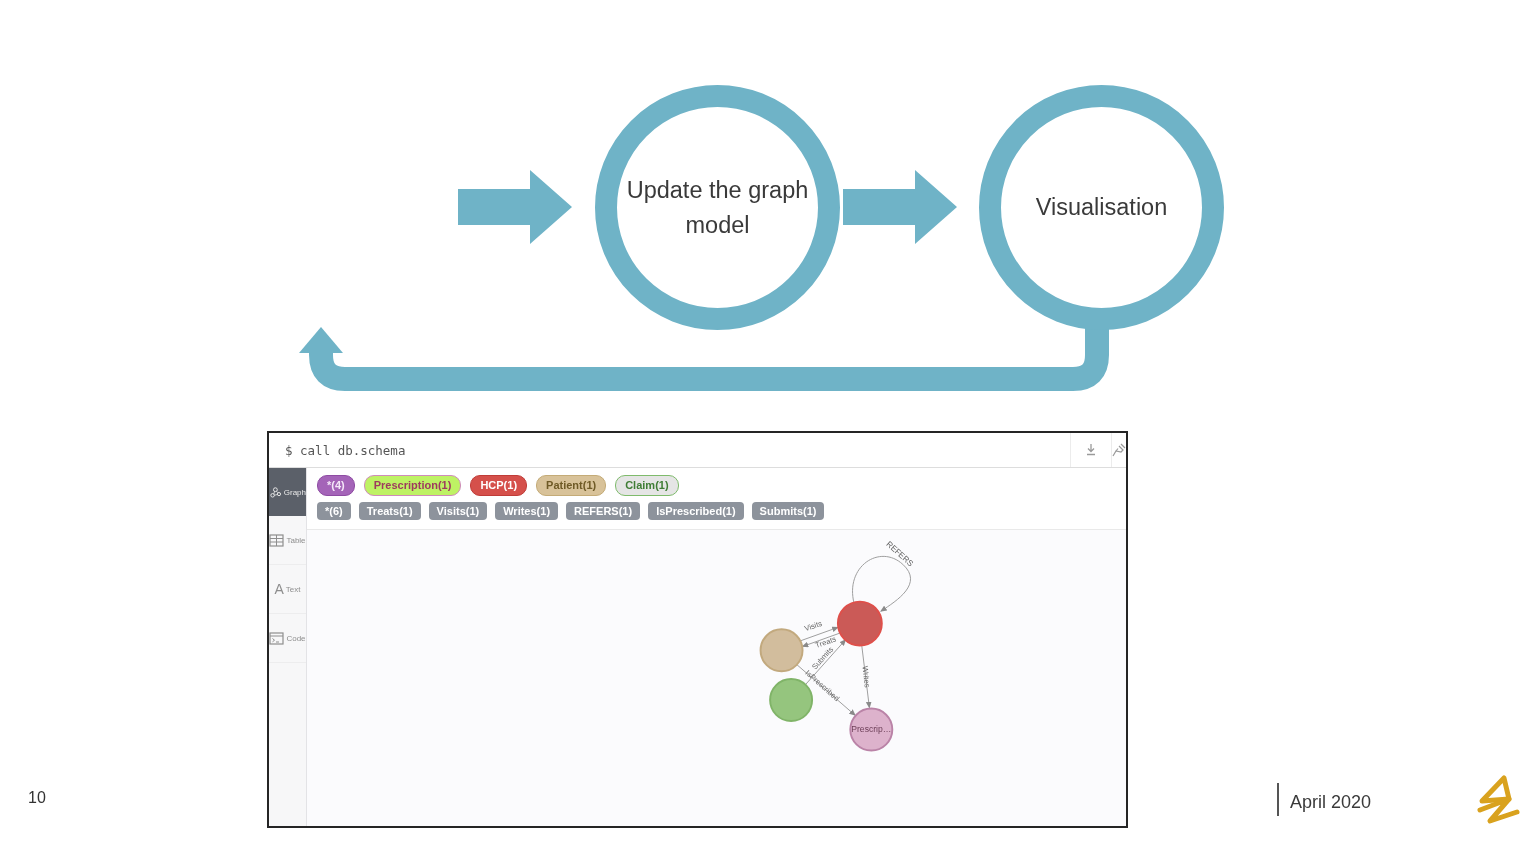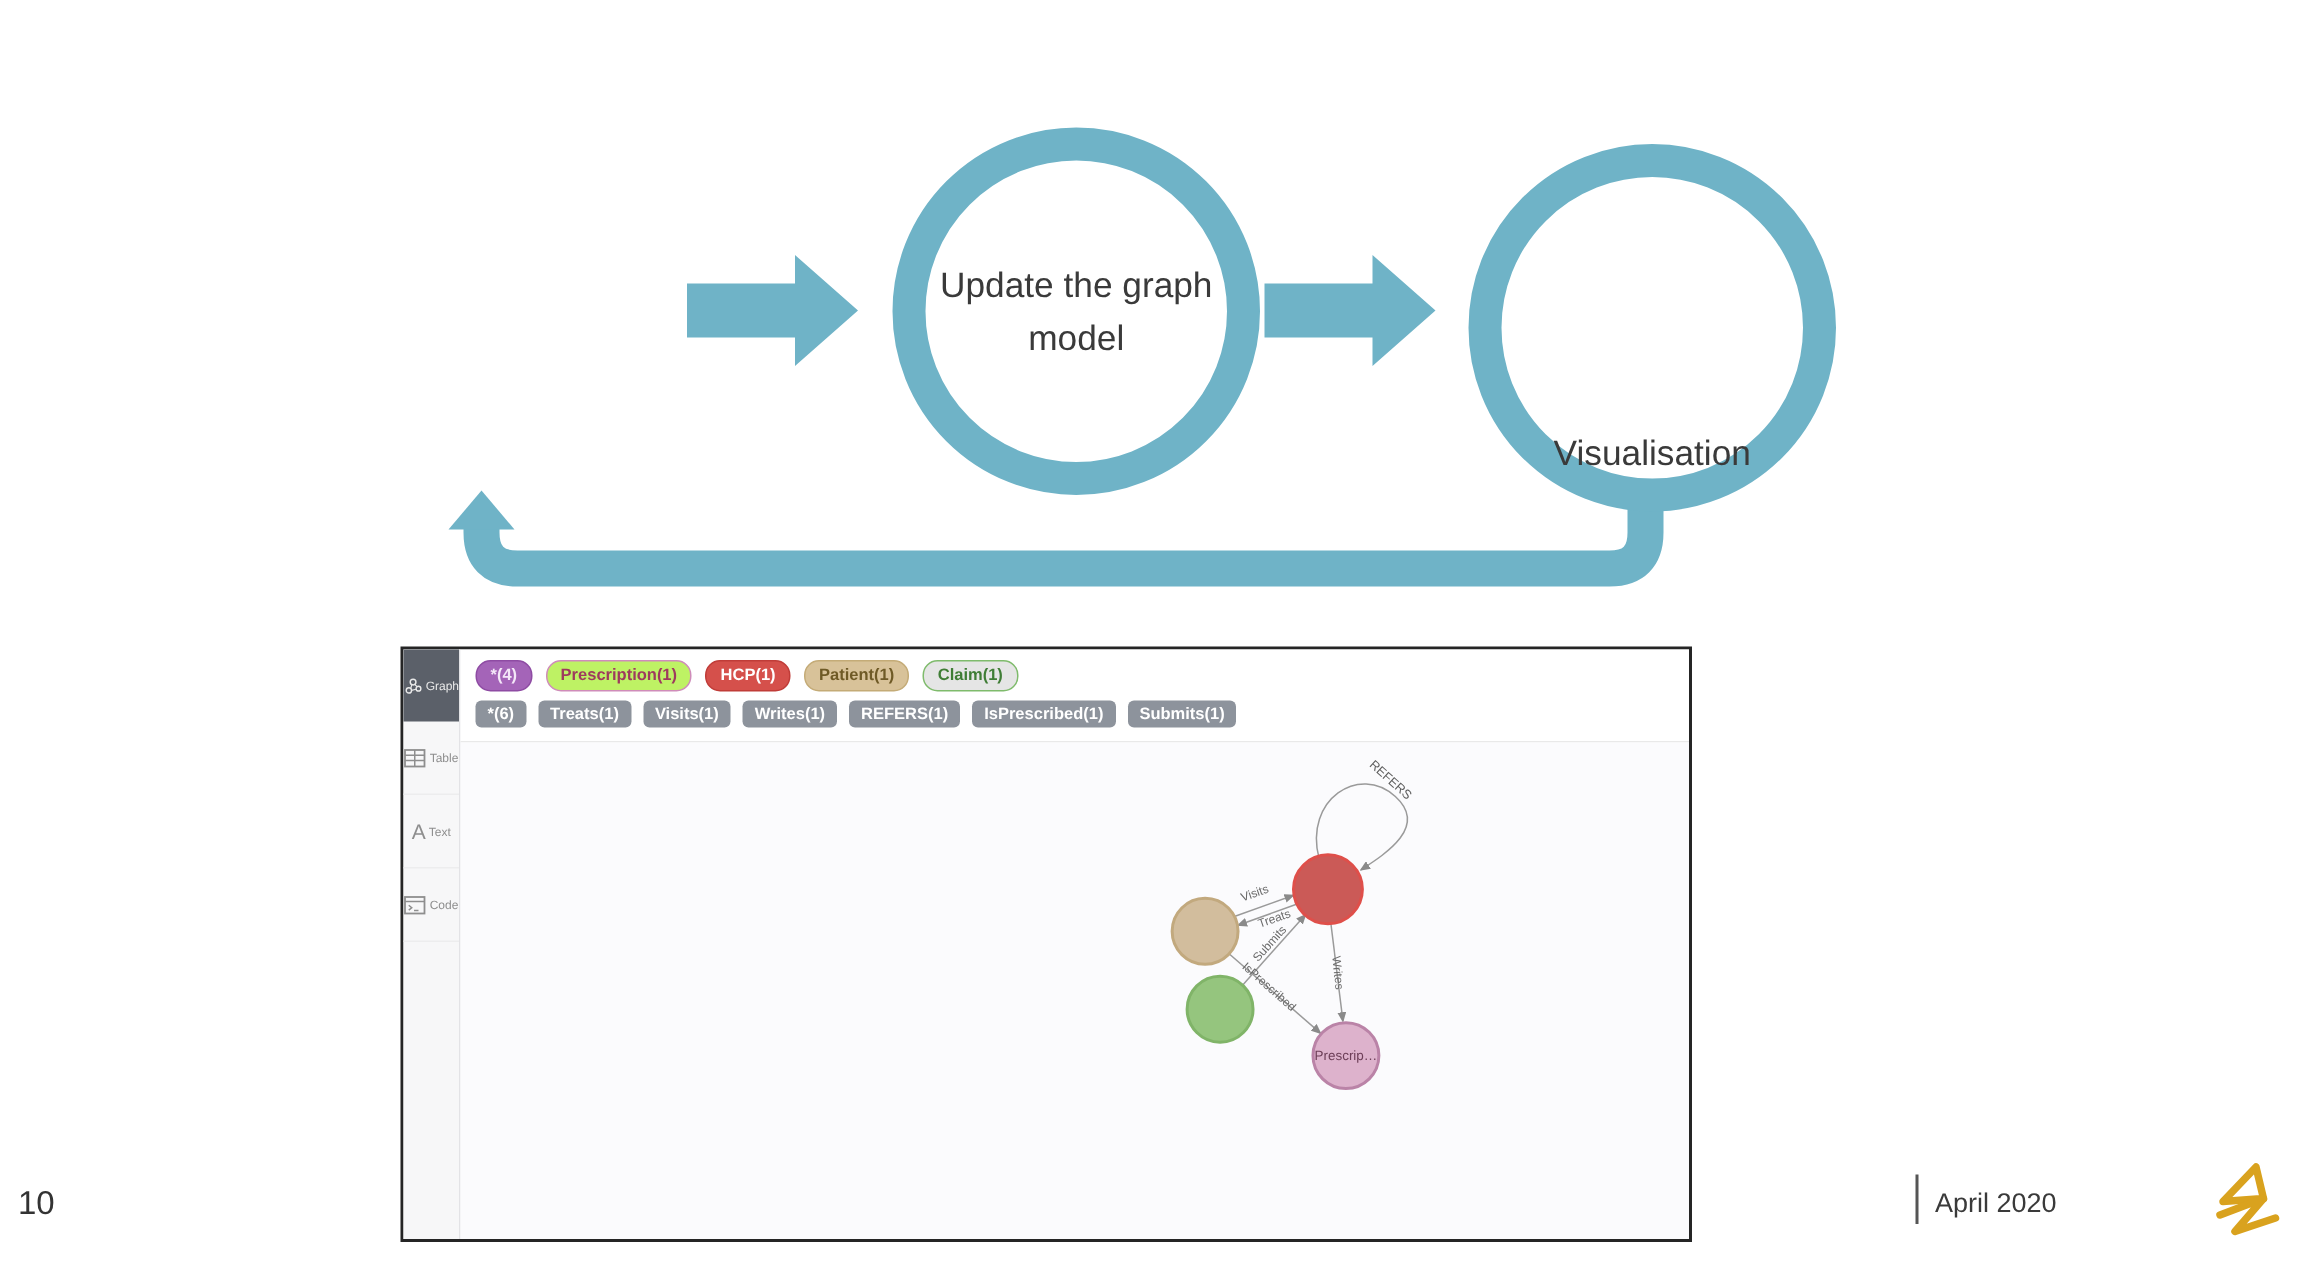--- a/index.html
+++ b/index.html
@@ -12,21 +12,21 @@
 
   
   .flow-layer{position:absolute;left:0;top:0;pointer-events:none;}
 
   
   .step-circle{position:absolute;width:201px;height:201px;border:22px solid #6fb3c7;
                border-radius:50%;background:#ffffff;display:flex;align-items:center;
                justify-content:center;text-align:center;}
   .c1{left:212px;top:85px;}
   .c2{left:595px;top:85px;}
-  .c3{left:979px;top:96px;align-items:flex-end;}
+  .c3{left:979px;top:85px;}
   .step-text{font-size:23.5px;line-height:1.45;color:#3a3a3a;padding:0 4px;}
 
   
   .panel{position:absolute;left:267px;top:431px;width:861px;height:397px;background:#ffffff;
          border:2px solid #252525;box-sizing:border-box;display:flex;flex-direction:column;}
   .querybar{height:34px;min-height:34px;border-bottom:1px solid #dddddd;display:flex;
             align-items:center;padding-left:16px;overflow:hidden;}
   .query-text{font-family:"DejaVu Sans Mono","Liberation Mono",monospace;font-size:12.5px;color:#555555;}
   .qb-right{margin-left:auto;display:flex;align-items:center;height:100%;}
   .qb-sep{width:1px;height:34px;background:#ececec;}
@@ -51,21 +51,21 @@
   .p-red{background:#d5504b;color:#ffffff;border:1px solid #c03c38;}
   .p-tan{background:#d8c299;color:#6f5a26;border:1px solid #c4ab77;}
   .p-green{background:#e5e5e5;color:#3f7d35;border:1px solid #7fbb6c;}
   .rel-pill{display:inline-block;height:18px;line-height:18px;padding:0 8px;border-radius:4px;
             background:#8d939c;color:#ffffff;font-size:11px;font-weight:bold;margin-right:8px;white-space:nowrap;}
   .canvas{flex:1;background:#fbfbfd;position:relative;overflow:hidden;}
   .canvas svg{display:block;}
   .canvas text{font-family:"Liberation Sans",sans-serif;}
 
   
-  .page-num{position:absolute;left:12px;top:789px;font-size:22px;color:#333333;}
+  .page-num{position:absolute;left:28px;top:789px;font-size:16px;color:#333333;}
   .date-divider{position:absolute;left:1277px;top:783px;width:2px;height:33px;background:#555555;}
   .footer-date{position:absolute;left:1290px;top:792px;font-size:18px;color:#3a3a3a;}
   .logo{position:absolute;left:1476px;top:772px;}
 </style>
 </head>
 <body>
 
 <div class="slide">
 
 
@@ -78,20 +78,37 @@
 
   <div class="step-circle c2">
     <div class="step-text">Update the graph model</div>
   </div>
   <div class="step-circle c3">
     <div class="step-text">Visualisation</div>
   </div>
 
   <div class="panel">
 
+    <div class="querybar">
+      <span class="query-text">$ call db.schema</span>
+      <span class="qb-right">
+        <span class="qb-sep"></span>
+        <span class="qb-icon">
+          <svg width="14" height="14" viewBox="0 0 14 14">
+            <path d="M7 1 v7 M4 5.5 L7 8.5 L10 5.5 M3 11.5 h8" fill="none" stroke="currentColor" stroke-width="1.3"></path>
+          </svg>
+        </span>
+        <span class="qb-sep"></span>
+        <span class="qb-icon half">
+          <svg width="14" height="14" viewBox="0 0 14 14">
+            <path d="M9 1 L13 5 M7 3 L11 7 L9 9 L4 8 L1 13 M4 8 L6 5.5" fill="none" stroke="currentColor" stroke-width="1.2"></path>
+          </svg>
+        </span>
+      </span>
+    </div>
 
     <div class="panel-body">
 
       <div class="side">
         <div class="tab active">
           <svg width="16" height="15" viewBox="0 0 16 15">
             <circle cx="8" cy="4" r="2.4" fill="none" stroke="currentColor" stroke-width="1.2"></circle>
             <circle cx="12.5" cy="9.5" r="2" fill="none" stroke="currentColor" stroke-width="1.2"></circle>
             <circle cx="4.5" cy="11" r="2.2" fill="none" stroke="currentColor" stroke-width="1.2"></circle>
             <path d="M9.5 6 L11.5 8 M6 9.6 L7 6 M6.6 11 L10.5 10" stroke="currentColor" stroke-width="1"></path>

